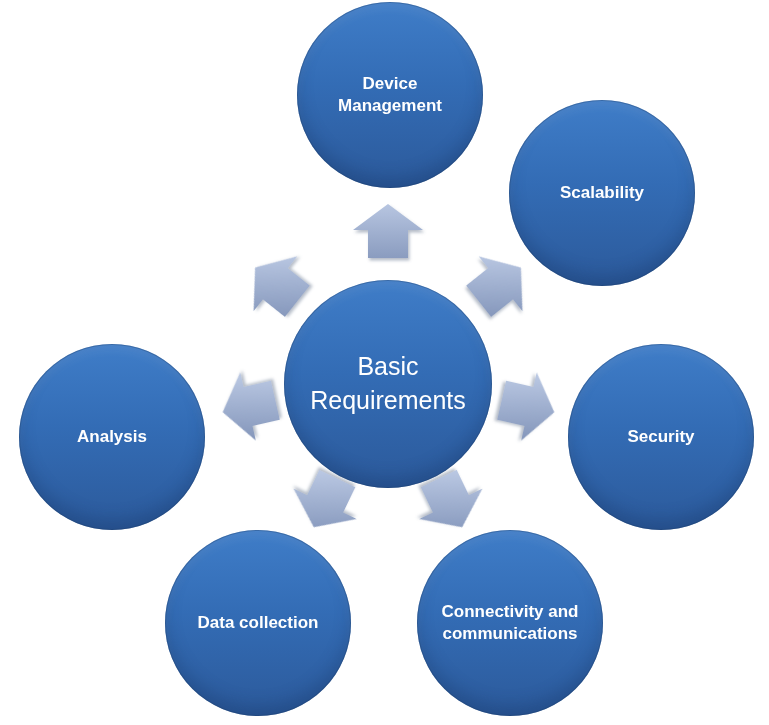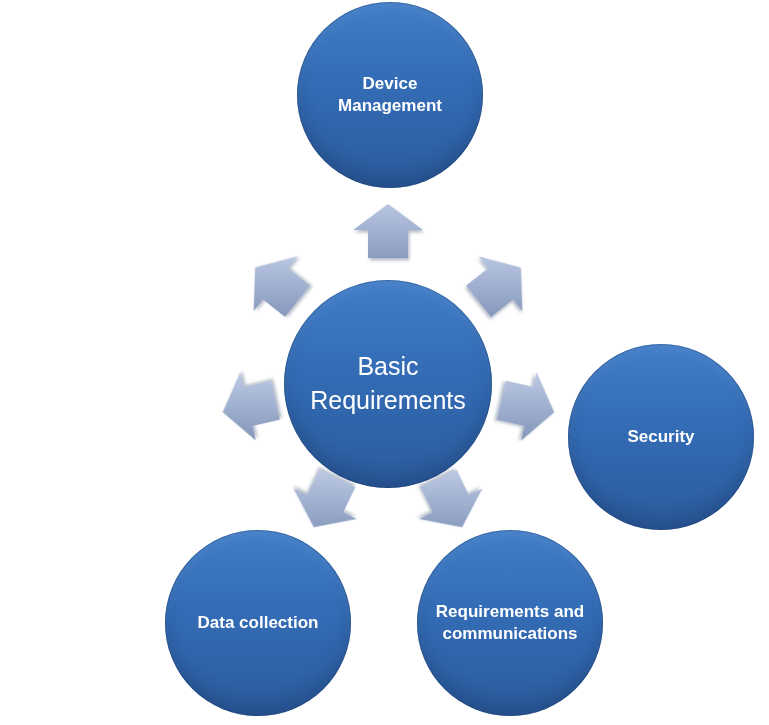--- a/index.html
+++ b/index.html
@@ -123,28 +123,34 @@
   </svg>
 
   <div class="circle hub">
     <span class="label">Basic Requirements</span>
   </div>
 
   <div class="circle node n-device">
     <span class="label">Device Management</span>
   </div>
 
+  <div class="circle node n-scalability">
+    <span class="label">Scalability</span>
+  </div>
 
   <div class="circle node n-security">
     <span class="label">Security</span>
   </div>
 
   <div class="circle node n-connectivity">
-    <span class="label">Requirements and communications</span>
+    <span class="label">Connectivity and communications</span>
   </div>
 
   <div class="circle node n-data">
     <span class="label">Data collection</span>
   </div>
 
+  <div class="circle node n-analysis">
+    <span class="label">Analysis</span>
+  </div>
 
 
 </div>
 
 </body></html>

